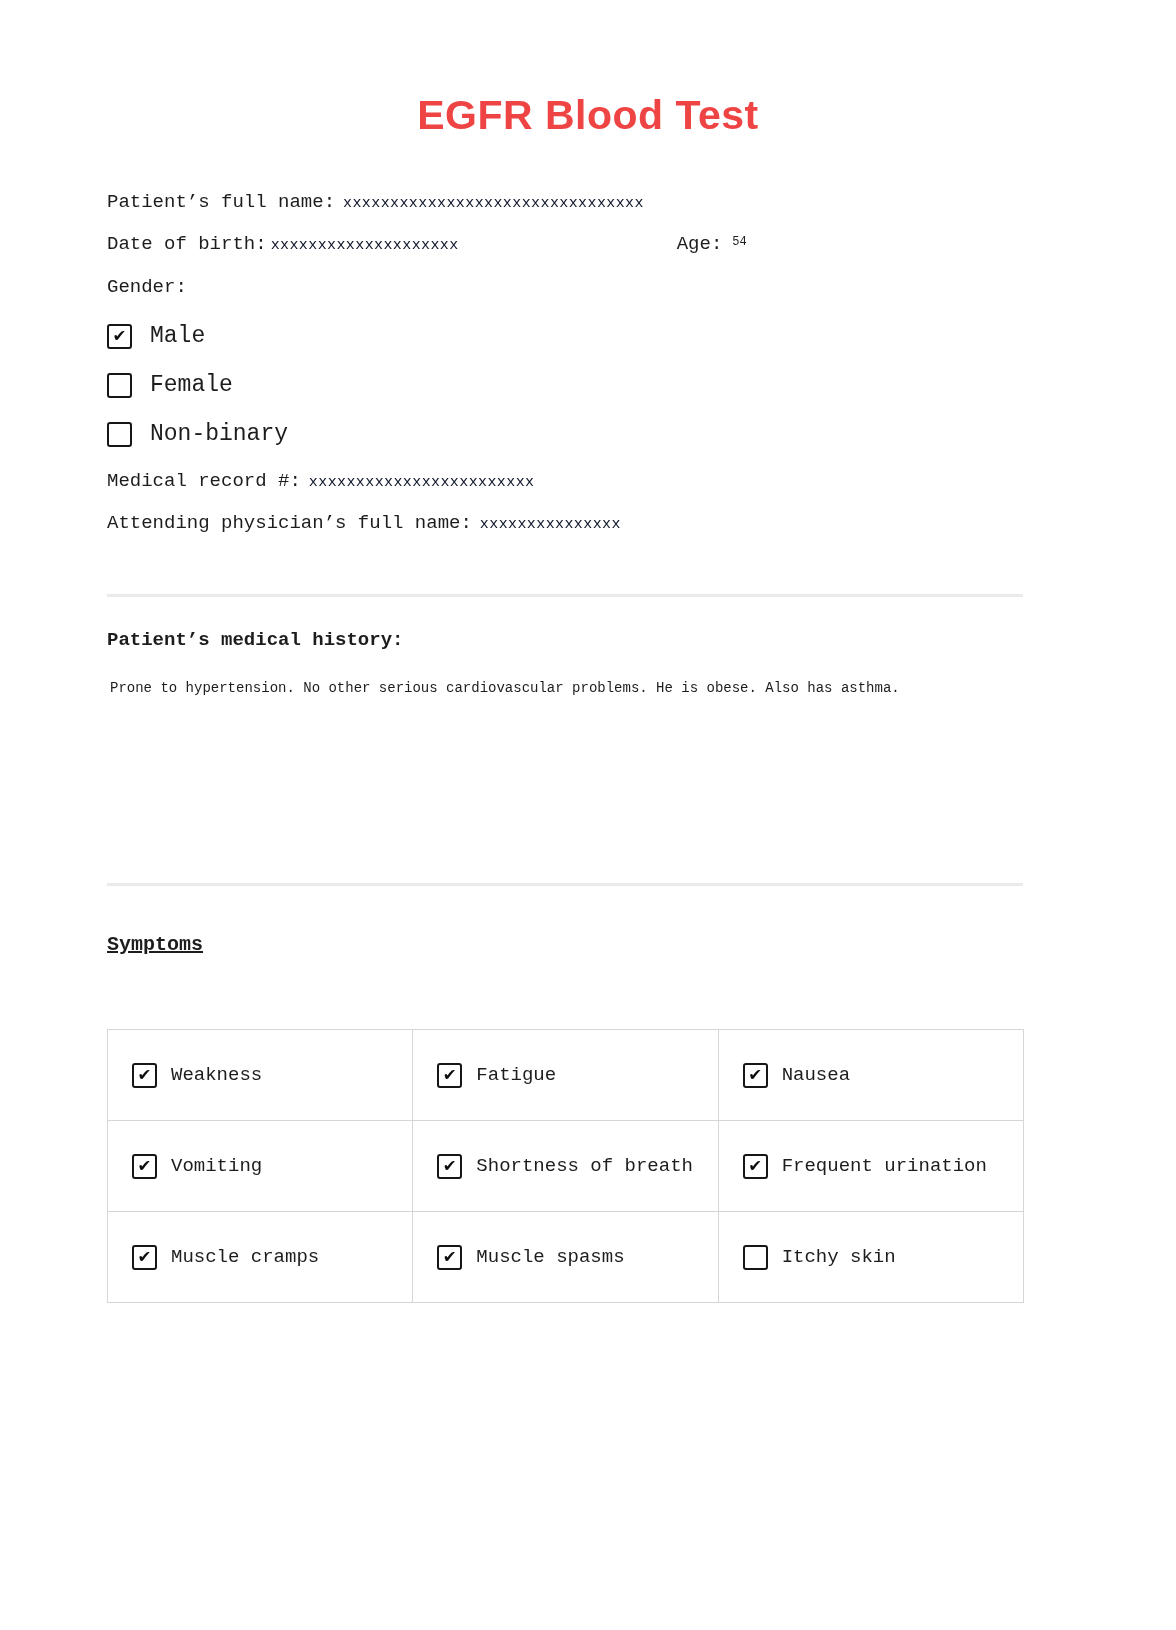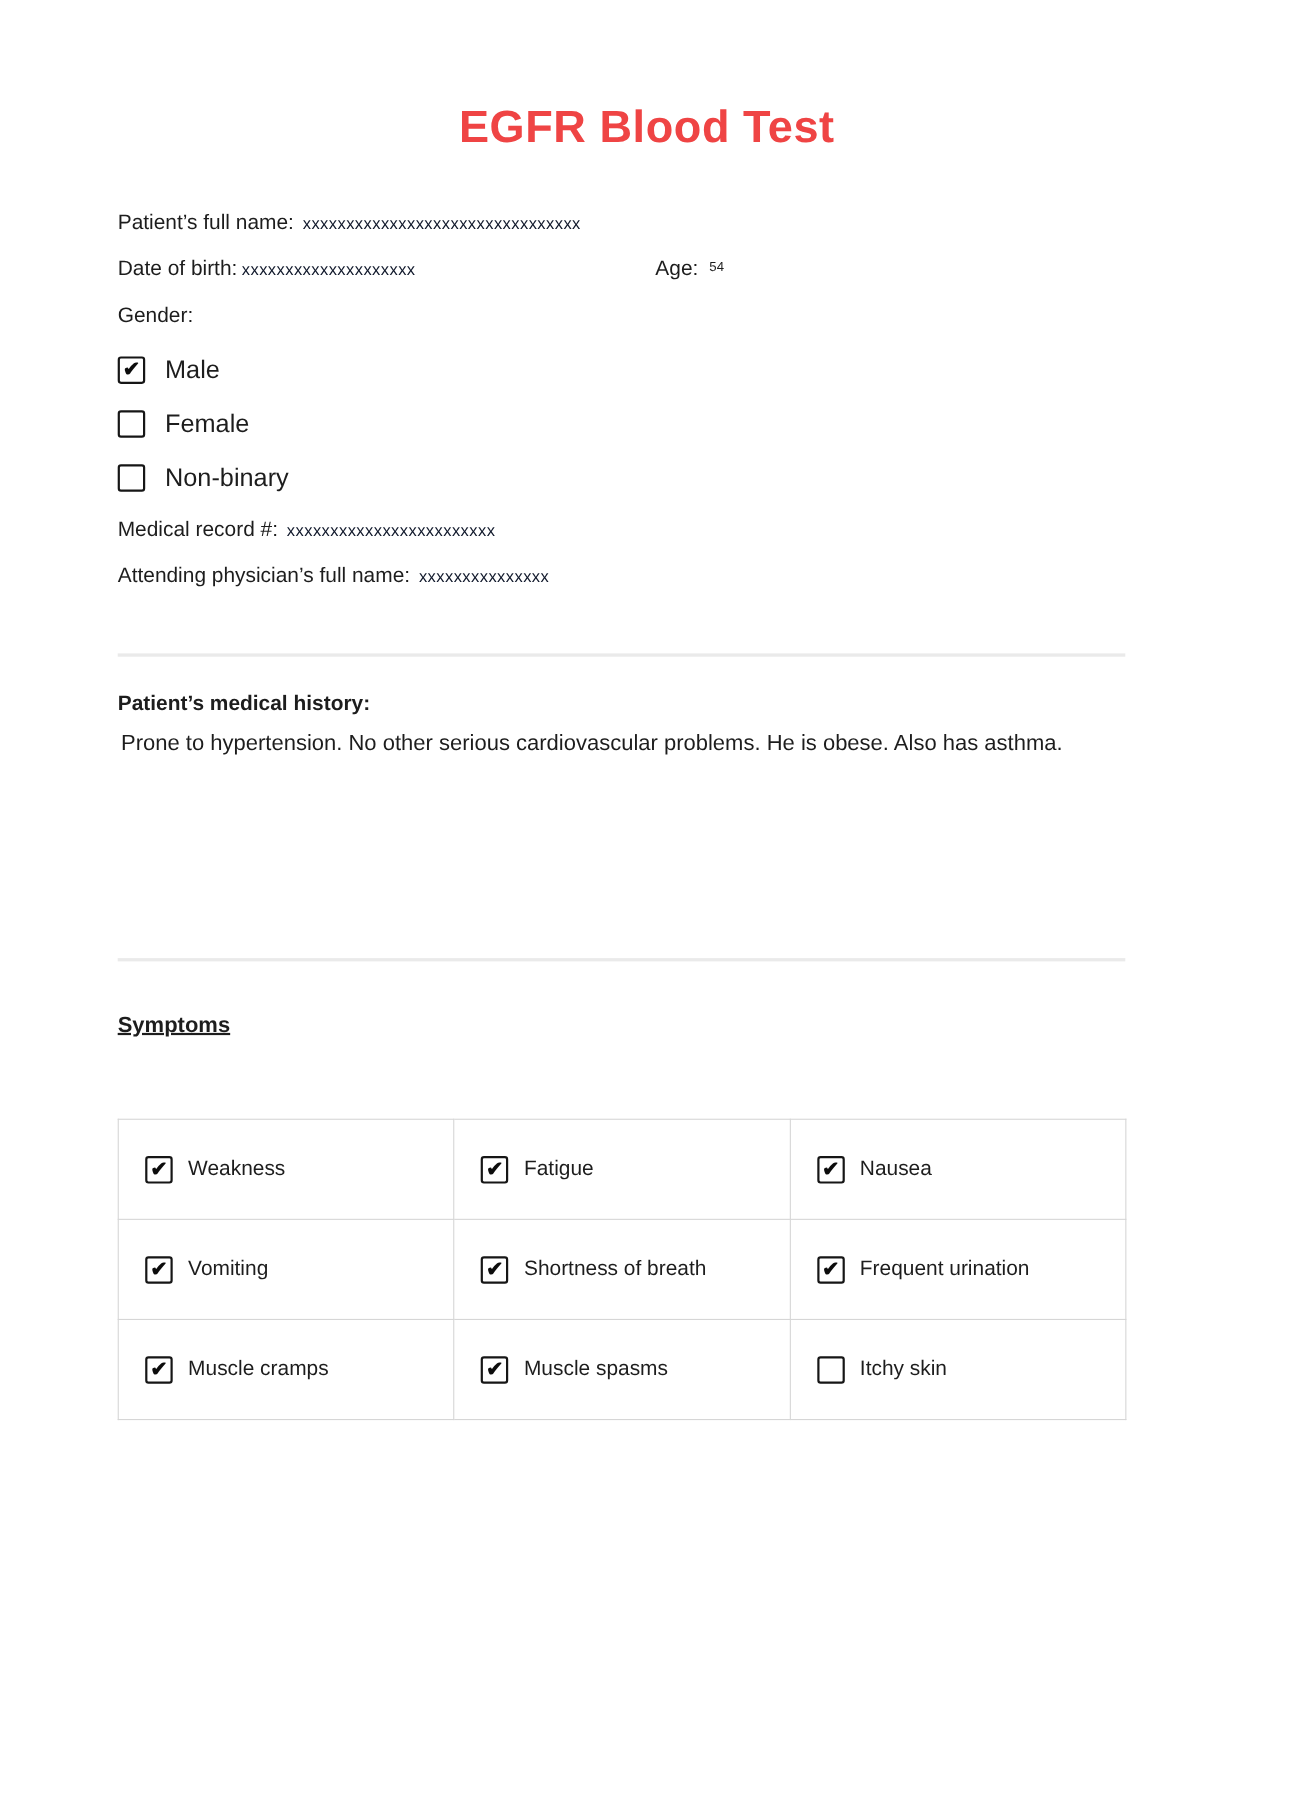--- a/index.html
+++ b/index.html
@@ -14,20 +14,21 @@
   }
   .page {
     width: 1176px;
     height: 1630px;
     overflow: hidden;
     position: relative;
   }
   .content {
     width: 916px;
     margin-left: 107px;
+    font-family: Liberation Mono, monospace;
   }
   .doc-title {
     text-align: center;
     font-size: 41px;
     font-weight: bold;
     letter-spacing: 0.5px;
     margin: 0;
     padding-top: 92px;
     color: #ef4444;
   }
@@ -86,23 +87,23 @@
     margin: 0;
   }
   .divider-1 { margin-top: 58px; }
   .divider-2 { margin-top: 182px; }
   .history-heading {
     font-size: 19px;
     font-weight: bold;
     margin-top: 32px;
   }
   .history-text {
-    font-size: 20px;
+    font-size: 14px;
     line-height: 26px;
-    margin-top: 12px;
+    margin-top: 24px;
     padding-left: 3px;
   }
   .symptoms-heading {
     font-size: 20px;
     font-weight: bold;
     text-decoration: underline;
     margin-top: 47px;
   }
   .symptoms-table {
     border-collapse: collapse;

